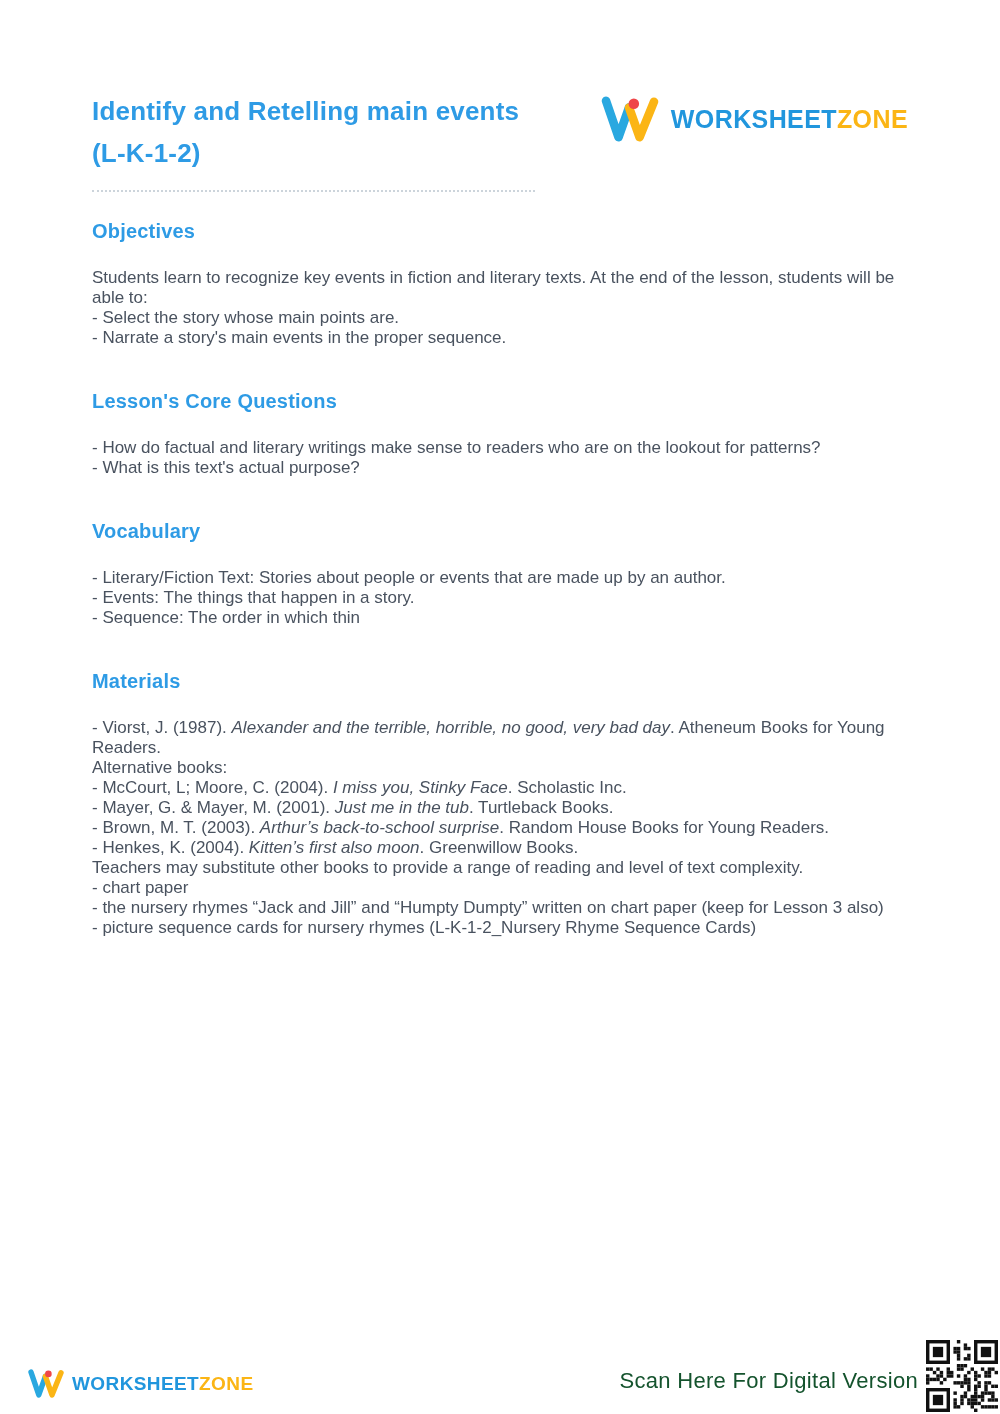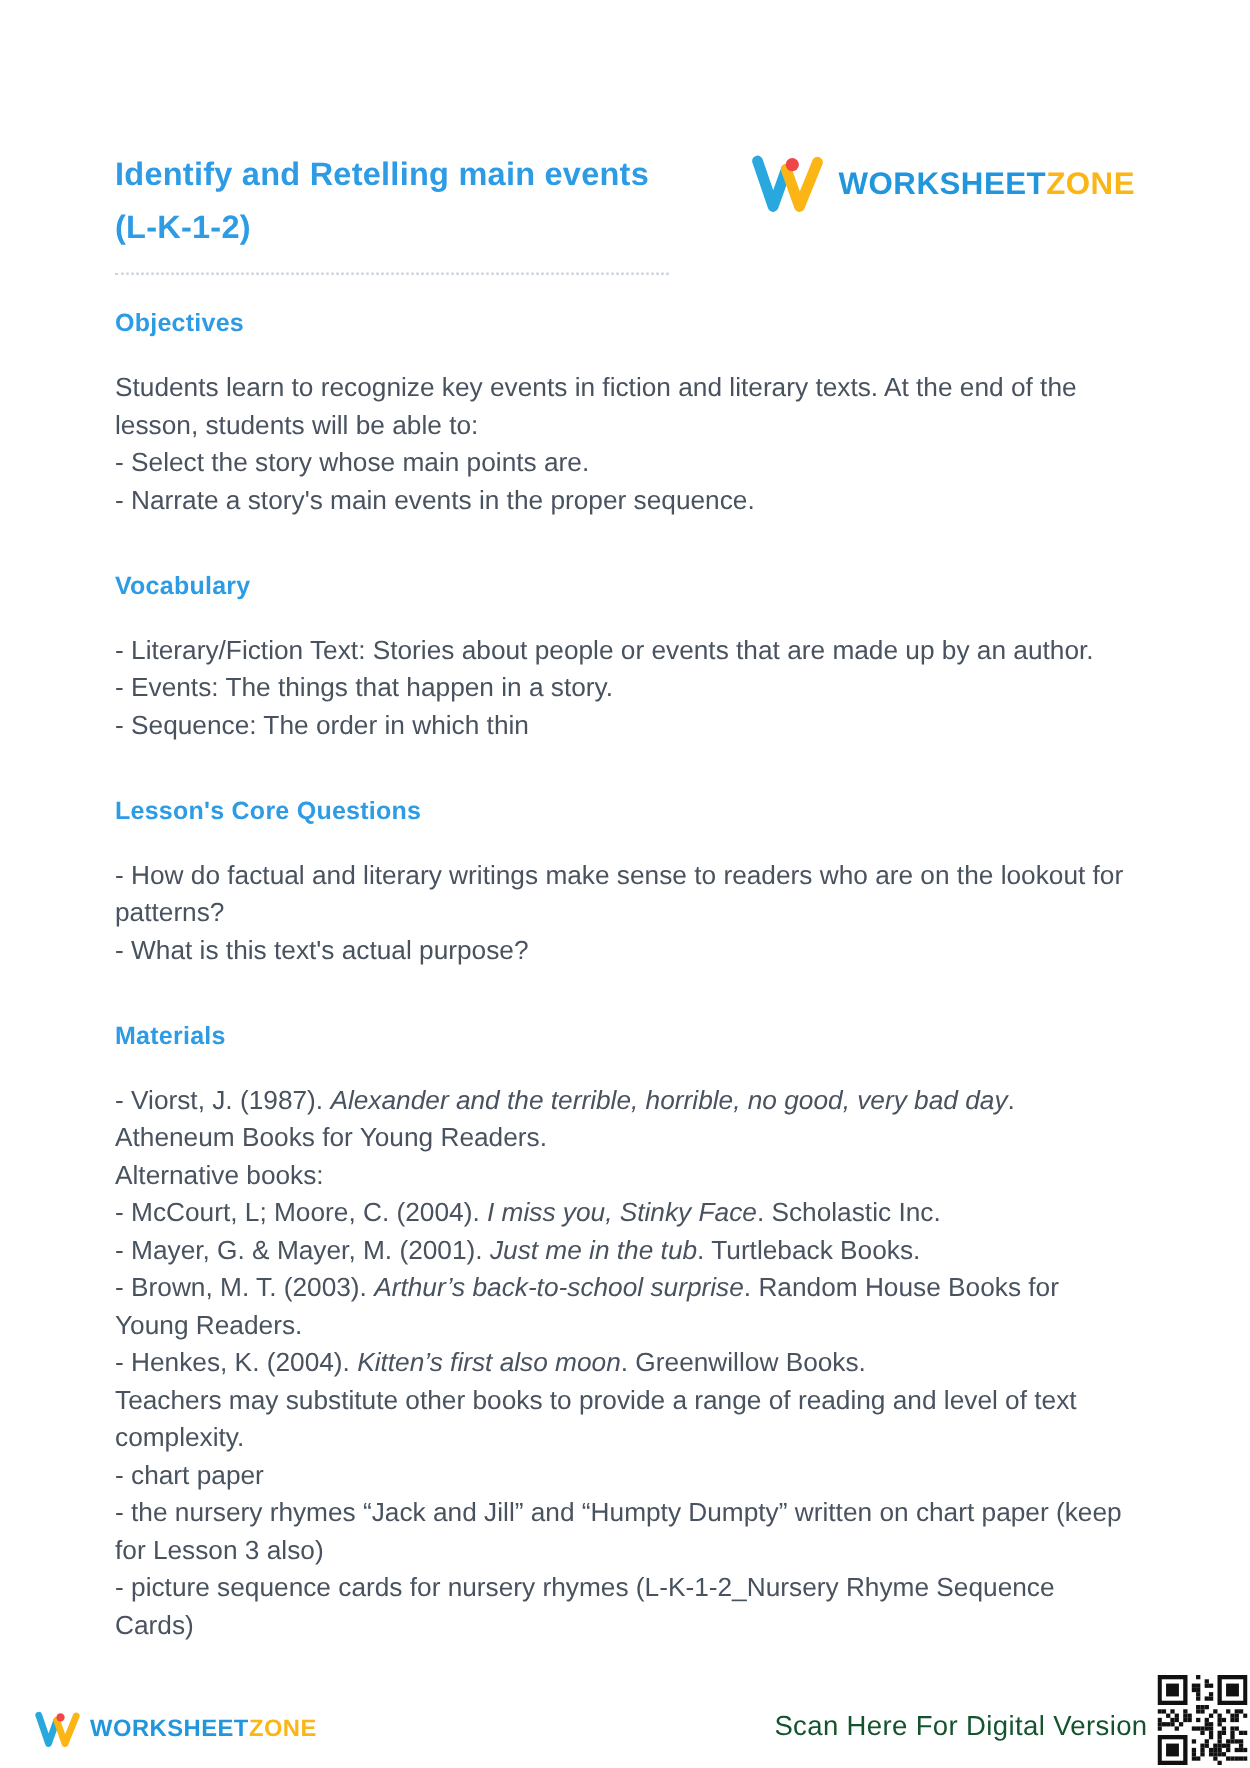--- a/index.html
+++ b/index.html
@@ -4,21 +4,21 @@
 <style>
   html,body { margin:0; padding:0; background:#ffffff; }
   .page {
     position:relative;
     width:1000px; height:1414px;
     margin:0 auto;
     background:#ffffff;
     font-family:"Liberation Sans", sans-serif;
     color:#49525f;
     box-sizing:border-box;
-    padding:118px 92px 0 92px;
+    padding:90px 92px 0 92px;
     overflow:hidden;
   }
   
   .header { display:flex; justify-content:space-between; align-items:flex-start; }
   .title-wrap {
     width:443px;
     border-bottom:2px dotted #ccd4db;
     padding-bottom:16px;
   }
   h1.page-title {
@@ -37,22 +37,22 @@
   
   .sections section h2 {
     color:#2e9be5;
     font-size:20px;
     font-weight:600;
     margin:42px 0 25px 0;
     letter-spacing:0.2px;
   }
   .sections section:first-child h2 { margin-top:28px; }
   .line {
-    font-size:21px;
-    line-height:30px;
+    font-size:17px;
+    line-height:20px;
     color:#49525f;
   }
   .line em { font-style:italic; }
   
   .scan-text {
     position:absolute;
     right:82px; bottom:20px;
     font-size:22px;
     color:#14532d;
     letter-spacing:0.3px;
@@ -83,29 +83,29 @@
   </div>
 
   <div class="sections">
       <section>
         <h2>Objectives</h2>
         <div class="line"><span>Students learn to recognize key events in fiction and literary texts. At the end of the lesson, students will be able to:</span></div>
         <div class="line"><span>- Select the story whose main points are.</span></div>
         <div class="line"><span>- Narrate a story's main events in the proper sequence.</span></div>
       </section>
       <section>
+        <h2>Lesson's Core Questions</h2>
+        <div class="line"><span>- How do factual and literary writings make sense to readers who are on the lookout for patterns?</span></div>
+        <div class="line"><span>- What is this text's actual purpose?</span></div>
+      </section>
+      <section>
         <h2>Vocabulary</h2>
         <div class="line"><span>- Literary/Fiction Text: Stories about people or events that are made up by an author.</span></div>
         <div class="line"><span>- Events: The things that happen in a story.</span></div>
         <div class="line"><span>- Sequence: The order in which thin</span></div>
-      </section>
-      <section>
-        <h2>Lesson's Core Questions</h2>
-        <div class="line"><span>- How do factual and literary writings make sense to readers who are on the lookout for patterns?</span></div>
-        <div class="line"><span>- What is this text's actual purpose?</span></div>
       </section>
       <section>
         <h2>Materials</h2>
         <div class="line"><span>- Viorst, J. (1987). </span><em>Alexander and the terrible, horrible, no good, very bad day</em><span>. Atheneum Books for Young Readers.</span></div>
         <div class="line"><span>Alternative books:</span></div>
         <div class="line"><span>- McCourt, L; Moore, C. (2004). </span><em>I miss you, Stinky Face</em><span>. Scholastic Inc.</span></div>
         <div class="line"><span>- Mayer, G. &amp; Mayer, M. (2001). </span><em>Just me in the tub</em><span>. Turtleback Books.</span></div>
         <div class="line"><span>- Brown, M. T. (2003). </span><em>Arthur’s back-to-school surprise</em><span>. Random House Books for Young Readers.</span></div>
         <div class="line"><span>- Henkes, K. (2004). </span><em>Kitten’s first also moon</em><span>. Greenwillow Books.</span></div>
         <div class="line"><span>Teachers may substitute other books to provide a range of reading and level of text complexity.</span></div>

